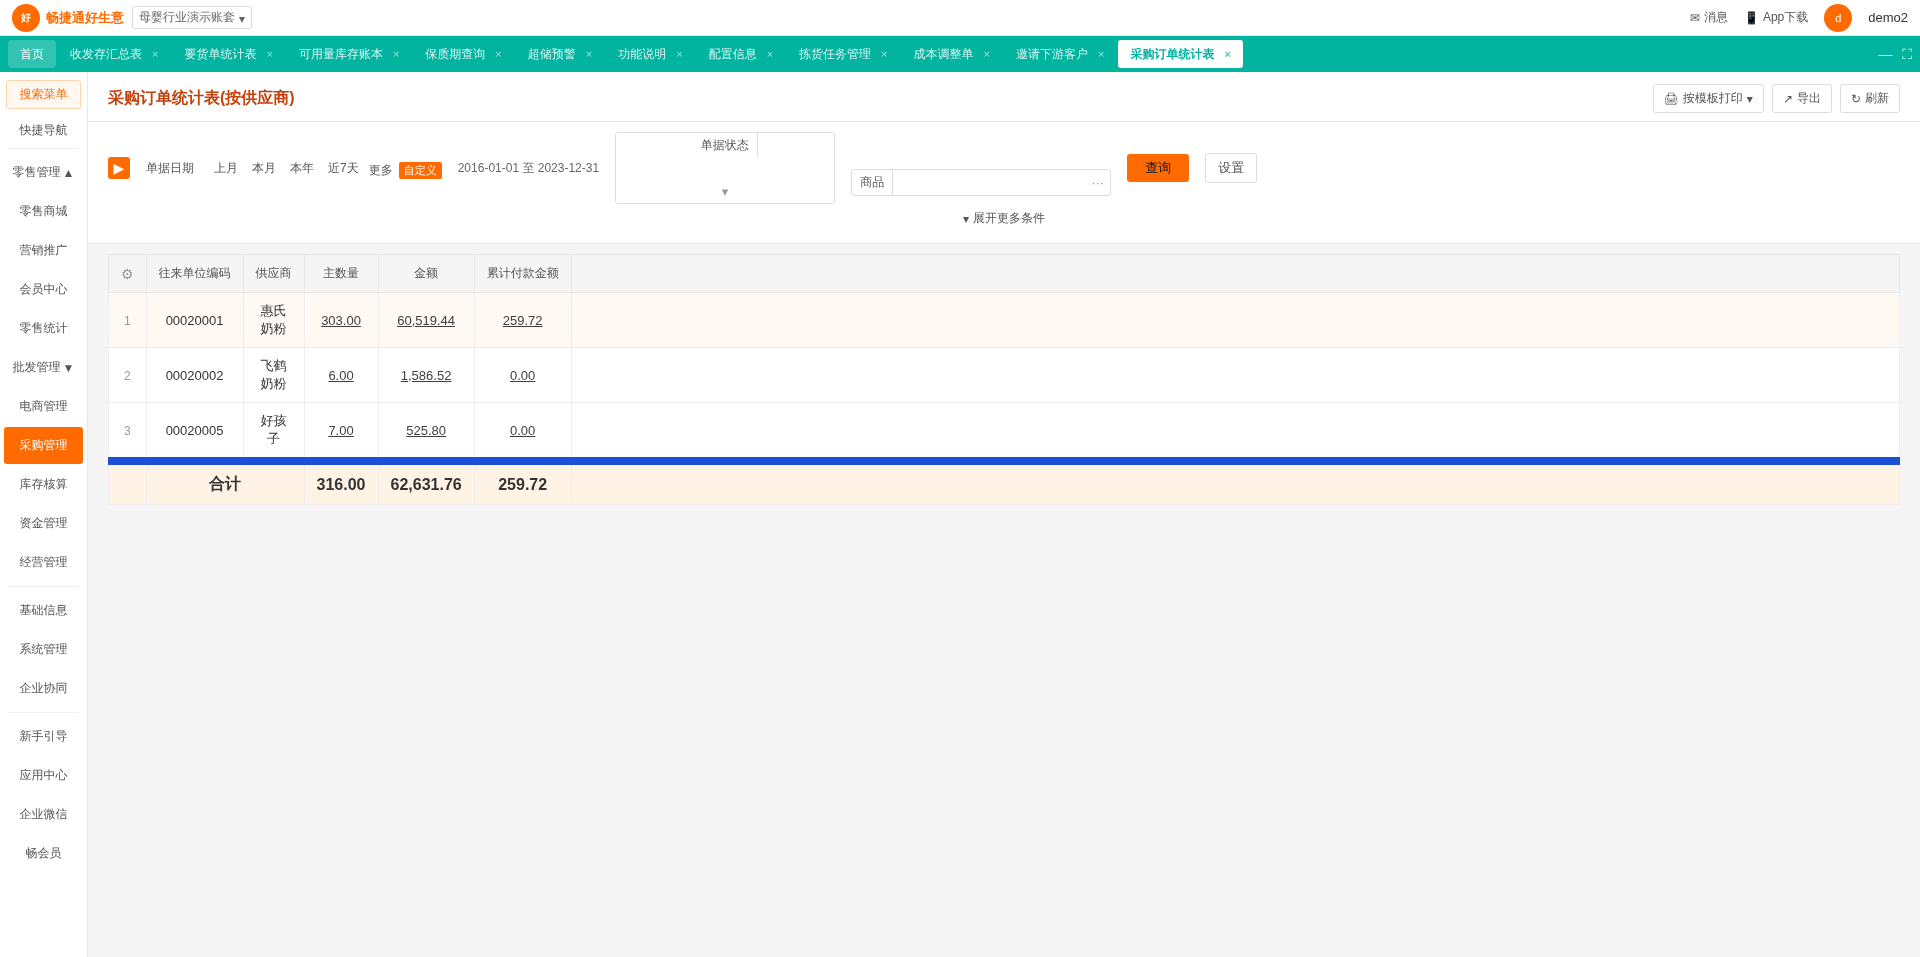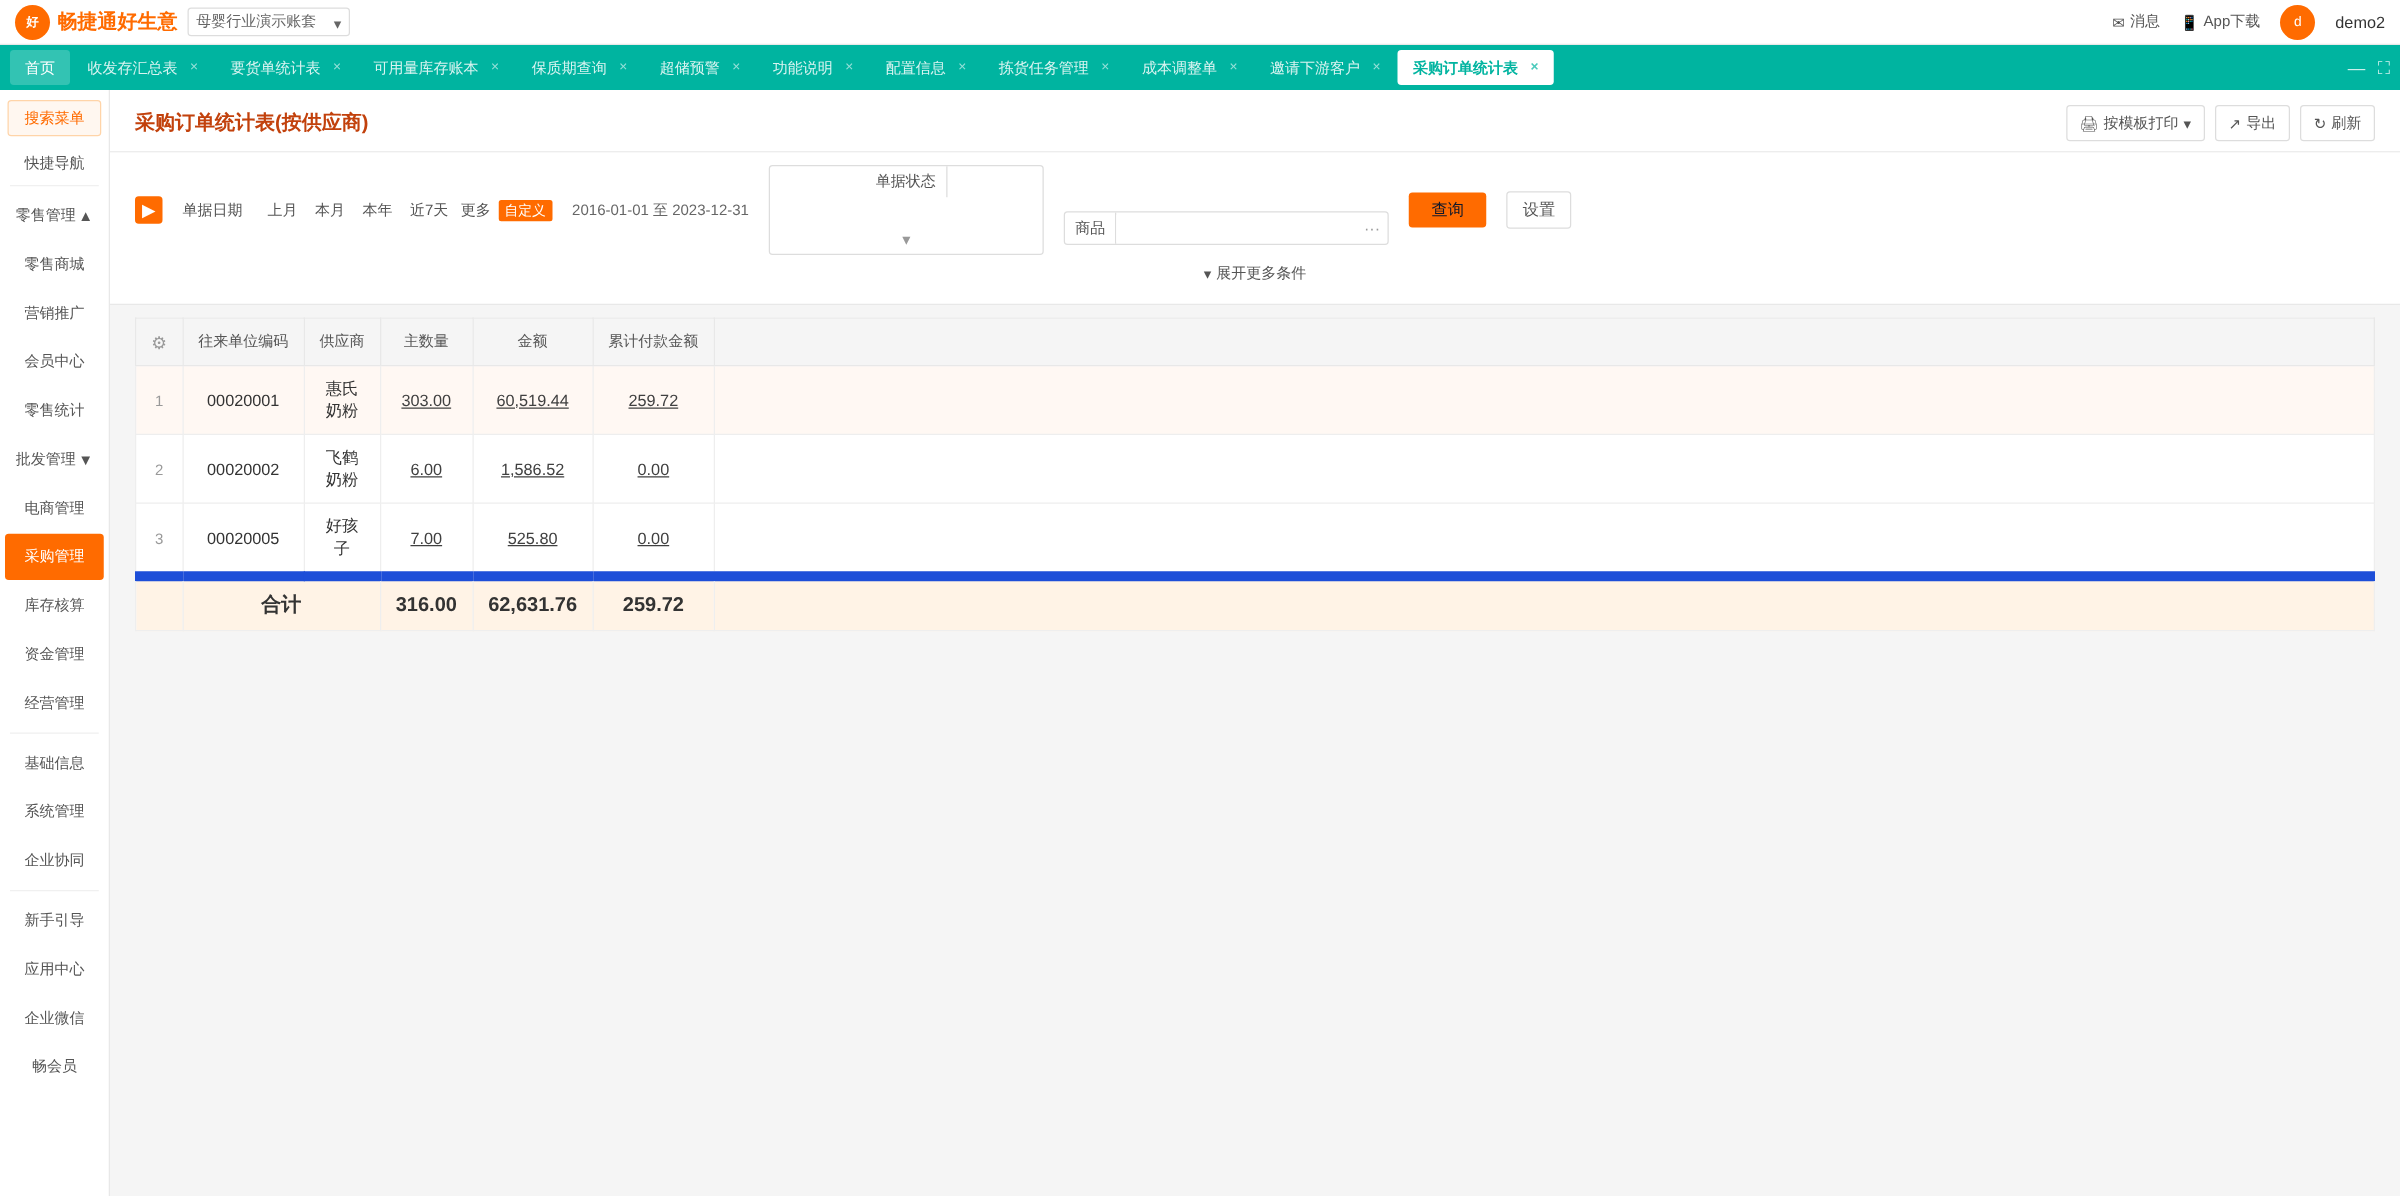--- a/index.html
+++ b/index.html
@@ -3,22 +3,22 @@
   <meta charset="utf-8">
   <style>
     * { box-sizing: border-box; margin: 0; padding: 0; }
     body { font-family: "Microsoft YaHei", "PingFang SC", sans-serif; font-size: 13px; color: #333; background: #f5f5f5; display: flex; flex-direction: column; height: 957px; overflow: hidden; }
 
     
     .top-bar { height: 36px; background: #fff; display: flex; align-items: center; justify-content: space-between; padding: 0 12px; border-bottom: 1px solid #e8e8e8; flex-shrink: 0; }
     .top-bar-left { display: flex; align-items: center; gap: 8px; }
     .logo-area { display: flex; align-items: center; gap: 6px; }
     .logo-icon { width: 28px; height: 28px; background: #ff6b00; border-radius: 50%; display: flex; align-items: center; justify-content: center; color: white; font-size: 10px; font-weight: bold; }
-    .logo-text { font-size: 16px; color: #ff6b00; font-weight: bold; line-height: 1.2; }
-    .workspace-selector { display: flex; align-items: flex-end; gap: 14px; color: #666; font-size: 12px; cursor: pointer; padding: 2px 6px; border: 1px solid #ddd; border-radius: 3px; }
+    .logo-text { font-size: 13px; color: #ff6b00; font-weight: bold; line-height: 1.2; }
+    .workspace-selector { display: flex; align-items: flex-end; gap: 4px; color: #666; font-size: 12px; cursor: pointer; padding: 2px 6px; border: 1px solid #ddd; border-radius: 3px; }
     .top-bar-right { display: flex; align-items: center; gap: 16px; }
     .top-bar-btn { display: flex; align-items: center; gap: 4px; color: #555; font-size: 12px; cursor: pointer; }
     .user-avatar { width: 28px; height: 28px; border-radius: 50%; background: #ff6b00; display: flex; align-items: center; justify-content: center; color: white; font-size: 11px; }
 
     
     .nav-tabs { height: 36px; background: #00b4a0; display: flex; align-items: center; padding: 0 8px; gap: 2px; flex-shrink: 0; overflow: hidden; }
     .nav-tab { height: 28px; padding: 0 12px; display: flex; align-items: center; gap: 6px; color: rgba(255,255,255,0.85); font-size: 12px; cursor: pointer; border-radius: 3px; white-space: nowrap; }
     .nav-tab.home { background: rgba(255,255,255,0.2); color: #fff; }
     .nav-tab.active { background: #fff; color: #00b4a0; font-weight: bold; }
     .nav-tab .close-x { color: inherit; opacity: 0.7; font-size: 11px; margin-left: 4px; }
@@ -46,21 +46,21 @@
     .page-actions { display: flex; gap: 8px; align-items: center; }
     .btn-template { display: flex; align-items: center; gap: 4px; padding: 5px 10px; border: 1px solid #ddd; border-radius: 3px; background: #fff; color: #555; font-size: 12px; cursor: pointer; }
     .btn-export { display: flex; align-items: center; gap: 4px; padding: 5px 10px; border: 1px solid #ddd; border-radius: 3px; background: #fff; color: #555; font-size: 12px; cursor: pointer; }
     .btn-refresh { display: flex; align-items: center; gap: 4px; padding: 5px 10px; border: 1px solid #ddd; border-radius: 3px; background: #fff; color: #555; font-size: 12px; cursor: pointer; }
 
     
     .filter-bar { background: #fff; padding: 10px 20px; border-bottom: 1px solid #e8e8e8; flex-shrink: 0; }
     .filter-row { display: flex; align-items: center; gap: 16px; flex-wrap: wrap; }
     .filter-toggle { width: 22px; height: 22px; background: #ff6b00; border-radius: 3px; color: #fff; display: flex; align-items: center; justify-content: center; font-size: 14px; cursor: pointer; flex-shrink: 0; }
     .filter-label { font-size: 12px; color: #555; white-space: nowrap; }
-    .date-shortcuts { display: flex; gap: 6px; align-items: center; }
+    .date-shortcuts { display: flex; gap: 6px; align-items: flex-end; }
     .date-shortcut { font-size: 12px; color: #555; cursor: pointer; padding: 2px 4px; }
     .date-more { font-size: 12px; color: #555; cursor: pointer; }
     .date-custom-badge { background: #ff6b00; color: #fff; font-size: 11px; padding: 1px 5px; border-radius: 2px; cursor: pointer; }
     .date-range { font-size: 12px; color: #666; }
     .filter-input-group { display: flex; align-items: center; border: 1px solid #ddd; border-radius: 3px; background: #fff; flex: 1; min-width: 200px; }
     .filter-input-label { padding: 4px 8px; font-size: 12px; color: #555; white-space: nowrap; border-right: 1px solid #ddd; }
     .filter-input { border: none; outline: none; padding: 4px 8px; font-size: 12px; flex: 1; }
     .filter-input-arrow { padding: 4px 6px; color: #999; cursor: pointer; }
     .filter-goods-group { display: flex; align-items: center; border: 1px solid #ddd; border-radius: 3px; background: #fff; flex: 2; margin-top: 29px; }
     .filter-goods-input { border: none; outline: none; padding: 4px 8px; font-size: 12px; flex: 1; }

